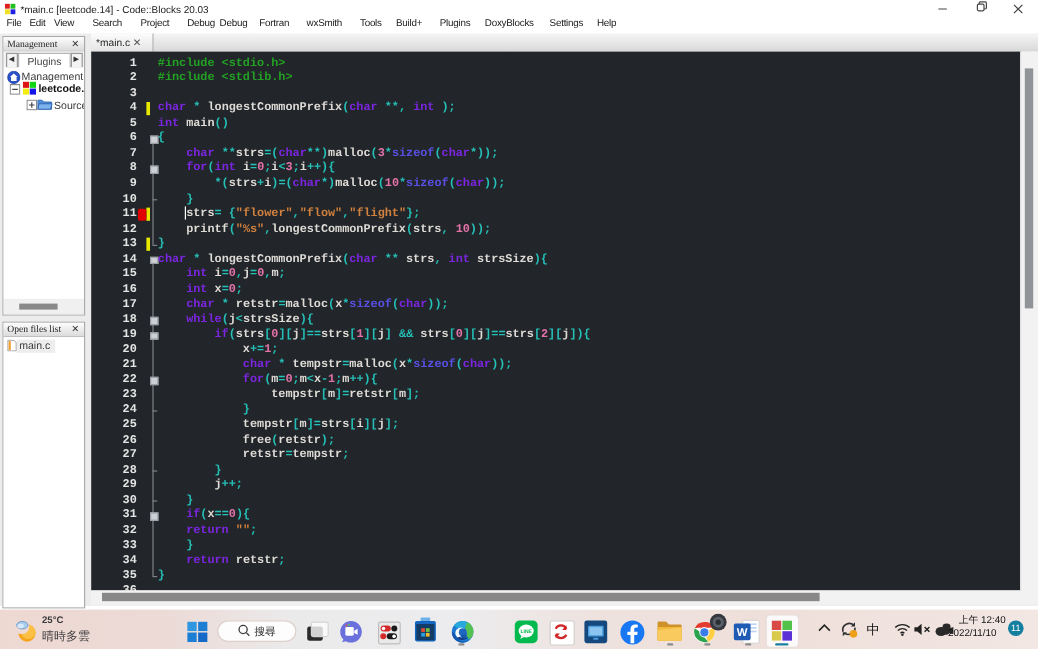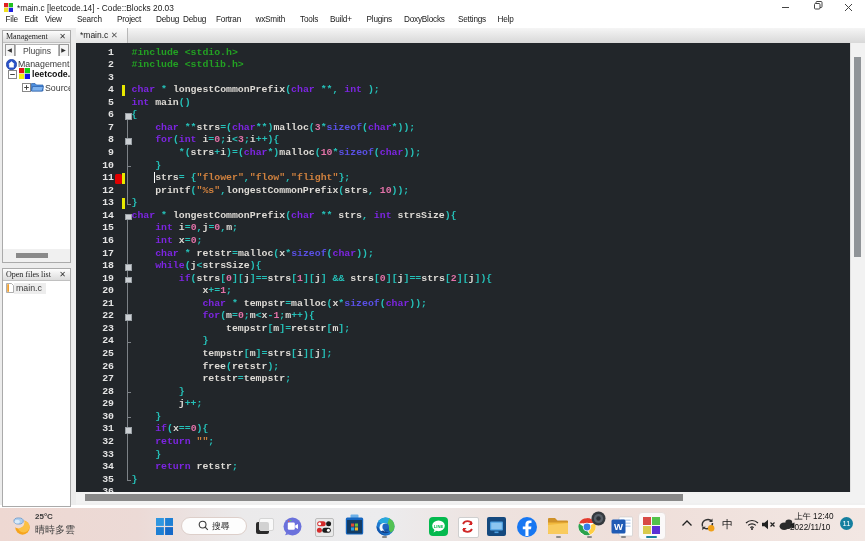--- a/index.html
+++ b/index.html
@@ -341,16 +341,16 @@
     <svg style="position:absolute;left:761px;top:519px" width="17" height="11" viewBox="0 0 17 11">
 <path d="M1 3.8 H3.5 L7 0.8 V10.2 L3.5 7.2 H1 Z" fill="#222"></path>
 <path d="M9.5 3.5 L13.5 7.5 M13.5 3.5 L9.5 7.5" stroke="#222" stroke-width="1.2"></path>
 </svg>
     <svg style="position:absolute;left:779px;top:518px" width="18" height="13" viewBox="0 0 18 13">
 <ellipse cx="5.2" cy="8.2" rx="4.6" ry="3.8" fill="#2a2a2a"></ellipse>
 <ellipse cx="9.8" cy="4.4" rx="3.4" ry="2.8" fill="#2a2a2a"></ellipse>
 <path d="M9.5 6.5 L15.5 4.5 V10.5 L9.5 9 Z" fill="#2a2a2a"></path>
 <ellipse cx="9.3" cy="8.0" rx="3.2" ry="2.9" fill="#2a2a2a"></ellipse>
 </svg>
-    <div style="position:absolute;left:790px;top:511px;width:48px;height:11px;font-size:8.2px;color:#111;text-align:center">上午 12:40</div>
+    <div style="position:absolute;left:790px;top:511px;width:48px;height:11px;font-size:8.2px;color:#111;text-align:right">上午 12:40</div>
     <div style="position:absolute;left:790px;top:523px;width:48px;height:11px;font-size:8.2px;color:#111;text-align:left">2022/11/10</div>
     <div style="position:absolute;left:840px;top:516.5px;width:13px;height:13px;background:#157f9f;border-radius:50%;color:#fff;font-size:7.5px;text-align:center;line-height:13px">11</div>
 </div>
 
 </body></html>

